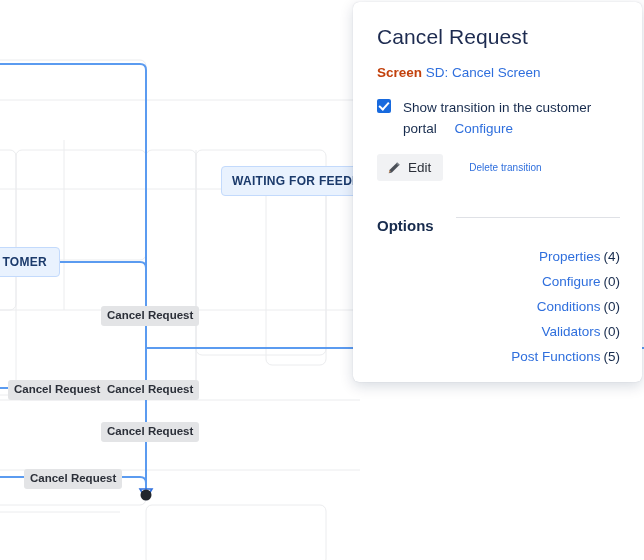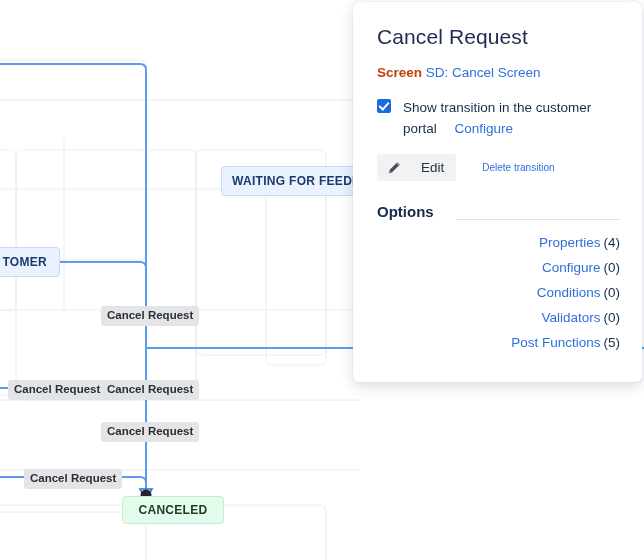--- a/index.html
+++ b/index.html
@@ -103,35 +103,35 @@
   }
   .cb-text .configure { margin-left: 14px; }
 
   .btn-row {
     margin-top: 15px;
     display: flex;
     align-items: center;
     gap: 26px;
   }
   .btn-edit {
-    display: inline-flex; align-items: center; gap: 20px;
+    display: inline-flex; align-items: center; gap: 7px;
     background: #f1f2f4;
     border: none; border-radius: 3px;
     padding: 6px 12px 6px 10px;
     font-size: 13.5px;
     color: #2b2f38;
     font-family: inherit;
     cursor: pointer;
   }
   .pencil { width: 14px; height: 14px; display: block; }
   .delete-link { font-size: 10px; }
 
   .opt-head {
-    margin-top: 22px;
-    display: flex; align-items: flex-end; gap: 22px;
+    margin-top: 36px;
+    display: flex; align-items: flex-start; gap: 22px;
   }
   .opt-head .h {
     font-size: 15px; font-weight: 700; color: #172b4d;
     white-space: nowrap;
   }
   .opt-head .rule {
     flex: 1 1 auto; height: 1px; background: #dfe1e6;
   }
   .opt-list { margin-top: 10px; text-align: right; }
   .opt-item {
@@ -190,23 +190,20 @@
     </svg>
 
     <div class="wf-node status-blue" style="left:-56px; top:247px; width:116px; height:30px; justify-content:flex-end; padding-right:12px;">
       <span>TOMER</span>
     </div>
 
     <div class="wf-node status-blue" style="left:221px; top:166px; width:160px; height:30px;">
       <span>WAITING FOR FEEDBA</span>
     </div>
 
-    <div class="wf-node status-green" style="left:122px; top:496px; width:102px; height:28px;">
-      <span>CANCELED</span>
-    </div>
 
     <div class="wf-label" style="left:101px; top:306px;">Cancel Request</div>
     <div class="wf-label" style="left:8px;   top:380px;">Cancel Request</div>
     <div class="wf-label" style="left:101px; top:380px;">Cancel Request</div>
     <div class="wf-label" style="left:101px; top:422px;">Cancel Request</div>
     <div class="wf-label" style="left:24px;  top:469px;">Cancel Request</div>
   </div>
 
   <div id="panel">
 

